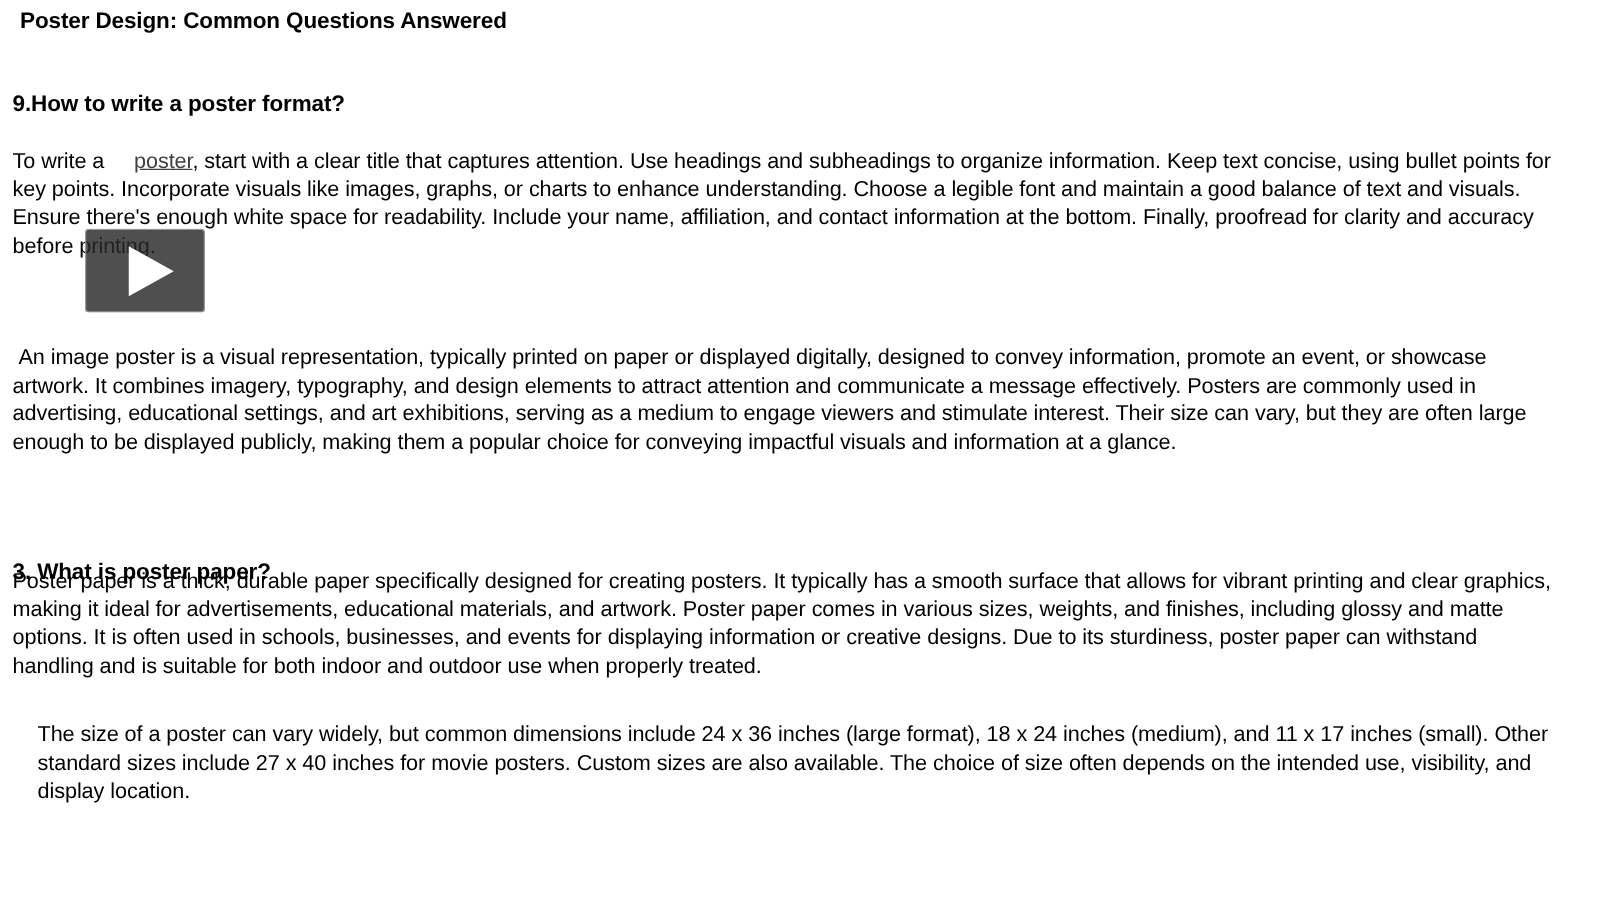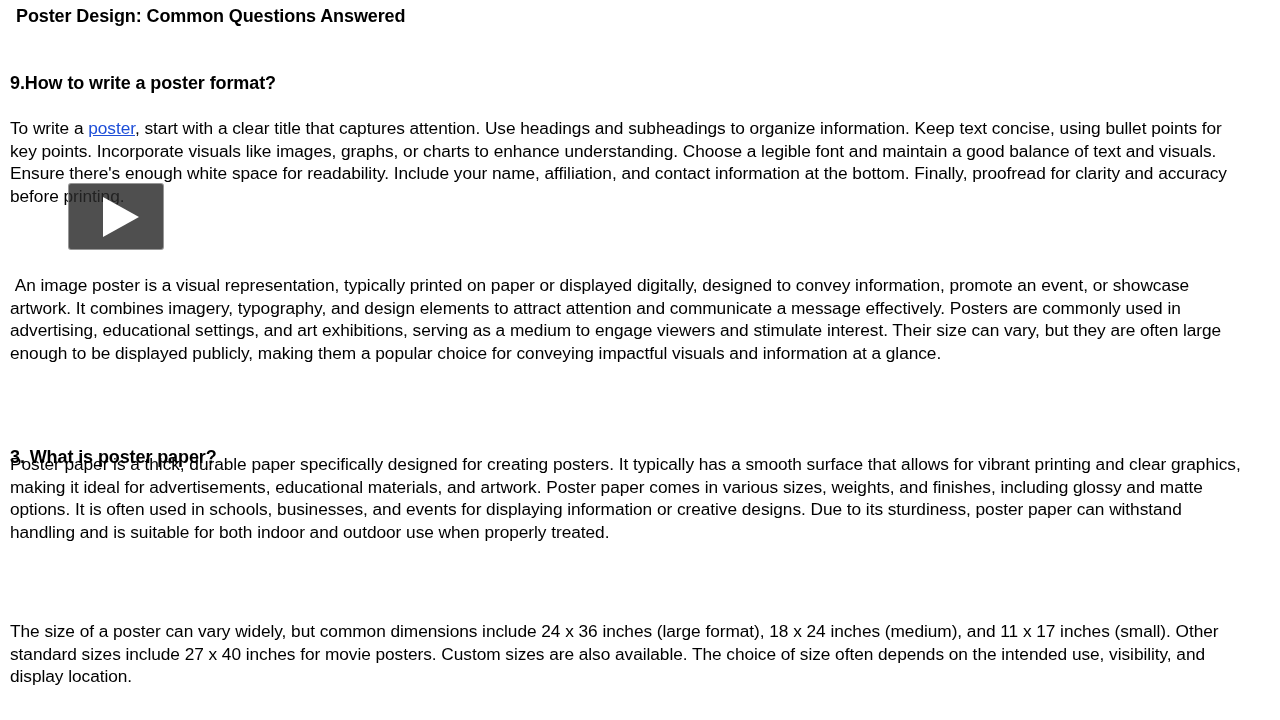--- a/index.html
+++ b/index.html
@@ -45,22 +45,23 @@
     .q-body {
       position: absolute;
       left: 10px;
       width: 1240px;
       margin: 0;
       font-size: 17.3px;
       line-height: 22.5px;
       letter-spacing: -0.05px;
     }
     .q-body a {
-      color: #1d4ed8;
+      color: #404040;
       text-decoration: underline;
+      margin-left: 19px;
     }
     .play-overlay {
       position: absolute;
       left: 68px;
       top: 183px;
       width: 96px;
       height: 67px;
       background: rgba(40, 40, 40, 0.82);
       border: 1px solid rgba(200,200,200,0.6);
       border-radius: 3px;
@@ -86,19 +87,19 @@
   <h1 class="doc-title">Poster Design: Common Questions Answered</h1>
 
   <h2 class="q-heading" style="top:72px;">9.How to write a poster format?</h2>
   <p class="q-body" style="top:117px;"><span>To write a </span><a href="#">poster</a><span>, start with a clear title that captures attention. Use headings and subheadings to organize information. Keep text concise, using bullet points for key points. Incorporate visuals like images, graphs, or charts to enhance understanding. Choose a legible font and maintain a good balance of text and visuals. Ensure there's enough white space for readability. Include your name, affiliation, and contact information at the bottom. Finally, proofread for clarity and accuracy before printing.</span></p>
 
   <p class="q-body" style="top:274px; white-space:pre-wrap;"> An image poster is a visual representation, typically printed on paper or displayed digitally, designed to convey information, promote an event, or showcase artwork. It combines imagery, typography, and design elements to attract attention and communicate a message effectively. Posters are commonly used in advertising, educational settings, and art exhibitions, serving as a medium to engage viewers and stimulate interest. Their size can vary, but they are often large enough to be displayed publicly, making them a popular choice for conveying impactful visuals and information at a glance.</p>
 
   <h2 class="q-heading" style="top:408px;margin-top:38px;">3. What is poster paper?</h2>
   <p class="q-body" style="top:453px;">Poster paper is a thick, durable paper specifically designed for creating posters. It typically has a smooth surface that allows for vibrant printing and clear graphics, making it ideal for advertisements, educational materials, and artwork. Poster paper comes in various sizes, weights, and finishes, including glossy and matte options. It is often used in schools, businesses, and events for displaying information or creative designs. Due to its sturdiness, poster paper can withstand handling and is suitable for both indoor and outdoor use when properly treated.</p>
 
-  <p class="q-body" style="top:620px;">The size of a poster can vary widely, but common dimensions include 24 x 36 inches (large format), 18 x 24 inches (medium), and 11 x 17 inches (small). Other standard sizes include 27 x 40 inches for movie posters. Custom sizes are also available. The choice of size often depends on the intended use, visibility, and display location.</p>
+  <p class="q-body" style="top:576px;margin-left:20px;">The size of a poster can vary widely, but common dimensions include 24 x 36 inches (large format), 18 x 24 inches (medium), and 11 x 17 inches (small). Other standard sizes include 27 x 40 inches for movie posters. Custom sizes are also available. The choice of size often depends on the intended use, visibility, and display location.</p>
 
   <div class="play-overlay">
     <span class="triangle"></span>
   </div>
 
 </div>
 
 </body></html>

